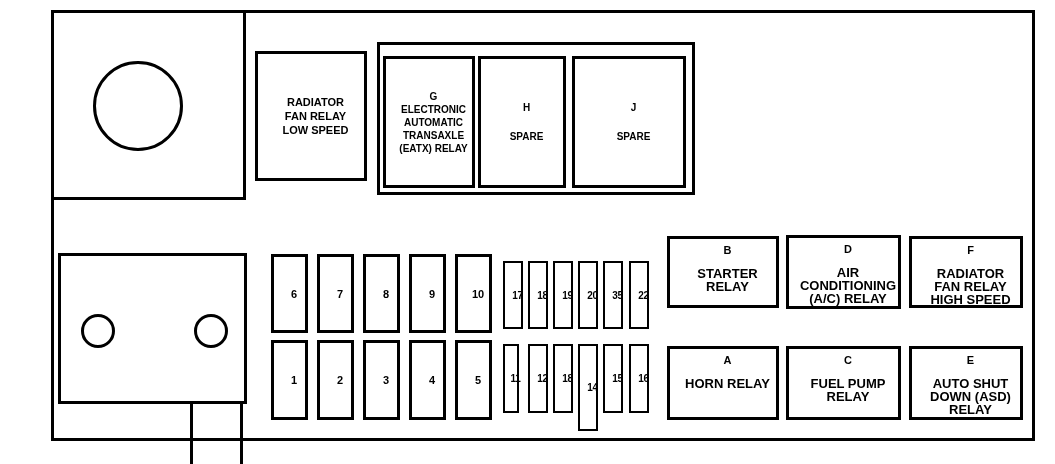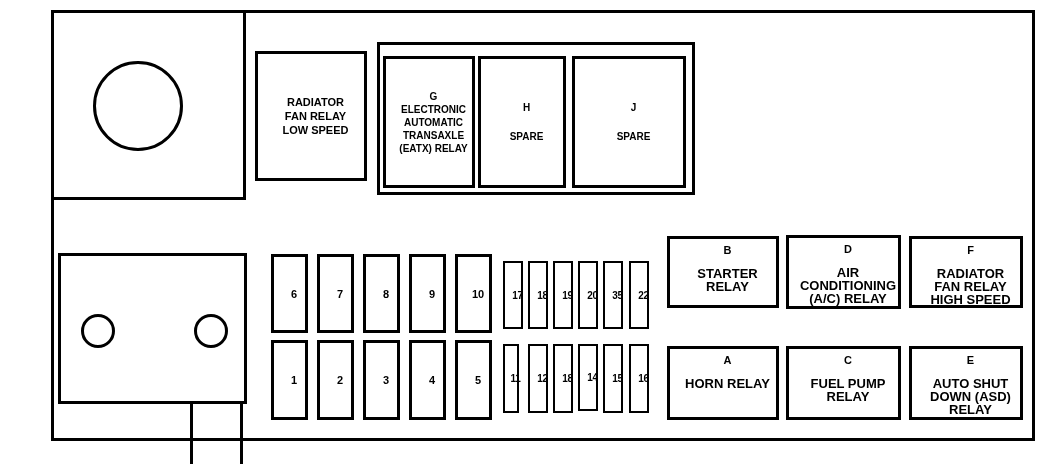--- a/index.html
+++ b/index.html
@@ -104,21 +104,21 @@
   <div class="box thin center fuse-num-sm" style="left:503px; top:261px; width:20px; height:68px;">17</div>
   <div class="box thin center fuse-num-sm" style="left:528px; top:261px; width:20px; height:68px;">18</div>
   <div class="box thin center fuse-num-sm" style="left:553px; top:261px; width:20px; height:68px;">19</div>
   <div class="box thin center fuse-num-sm" style="left:578px; top:261px; width:20px; height:68px;">20</div>
   <div class="box thin center fuse-num-sm" style="left:603px; top:261px; width:20px; height:68px;">35</div>
   <div class="box thin center fuse-num-sm" style="left:629px; top:261px; width:20px; height:68px;">22</div>
 
   <div class="box thin center fuse-num-sm" style="left:503px; top:344px; width:16px; height:69px;">11</div>
   <div class="box thin center fuse-num-sm" style="left:528px; top:344px; width:20px; height:69px;">12</div>
   <div class="box thin center fuse-num-sm" style="left:553px; top:344px; width:20px; height:69px;">18</div>
-  <div class="box thin center fuse-num-sm" style="left:578px; top:344px; width:20px; height:67px;">14</div>
+  <div class="box thin center fuse-num-sm" style="left:578px; top:344px; width:20px; height:87px;">14</div>
   <div class="box thin center fuse-num-sm" style="left:603px; top:344px; width:20px; height:69px;">15</div>
   <div class="box thin center fuse-num-sm" style="left:629px; top:344px; width:20px; height:69px;">16</div>
 
   <div class="box col relay" style="left:667px; top:236px; width:112px; height:72px;">
     <span class="code">B</span>
     <span class="name">STARTER
 RELAY</span>
   </div>
   <div class="box col relay" style="left:786px; top:235px; width:115px; height:74px;">
     <span class="code">D</span>

